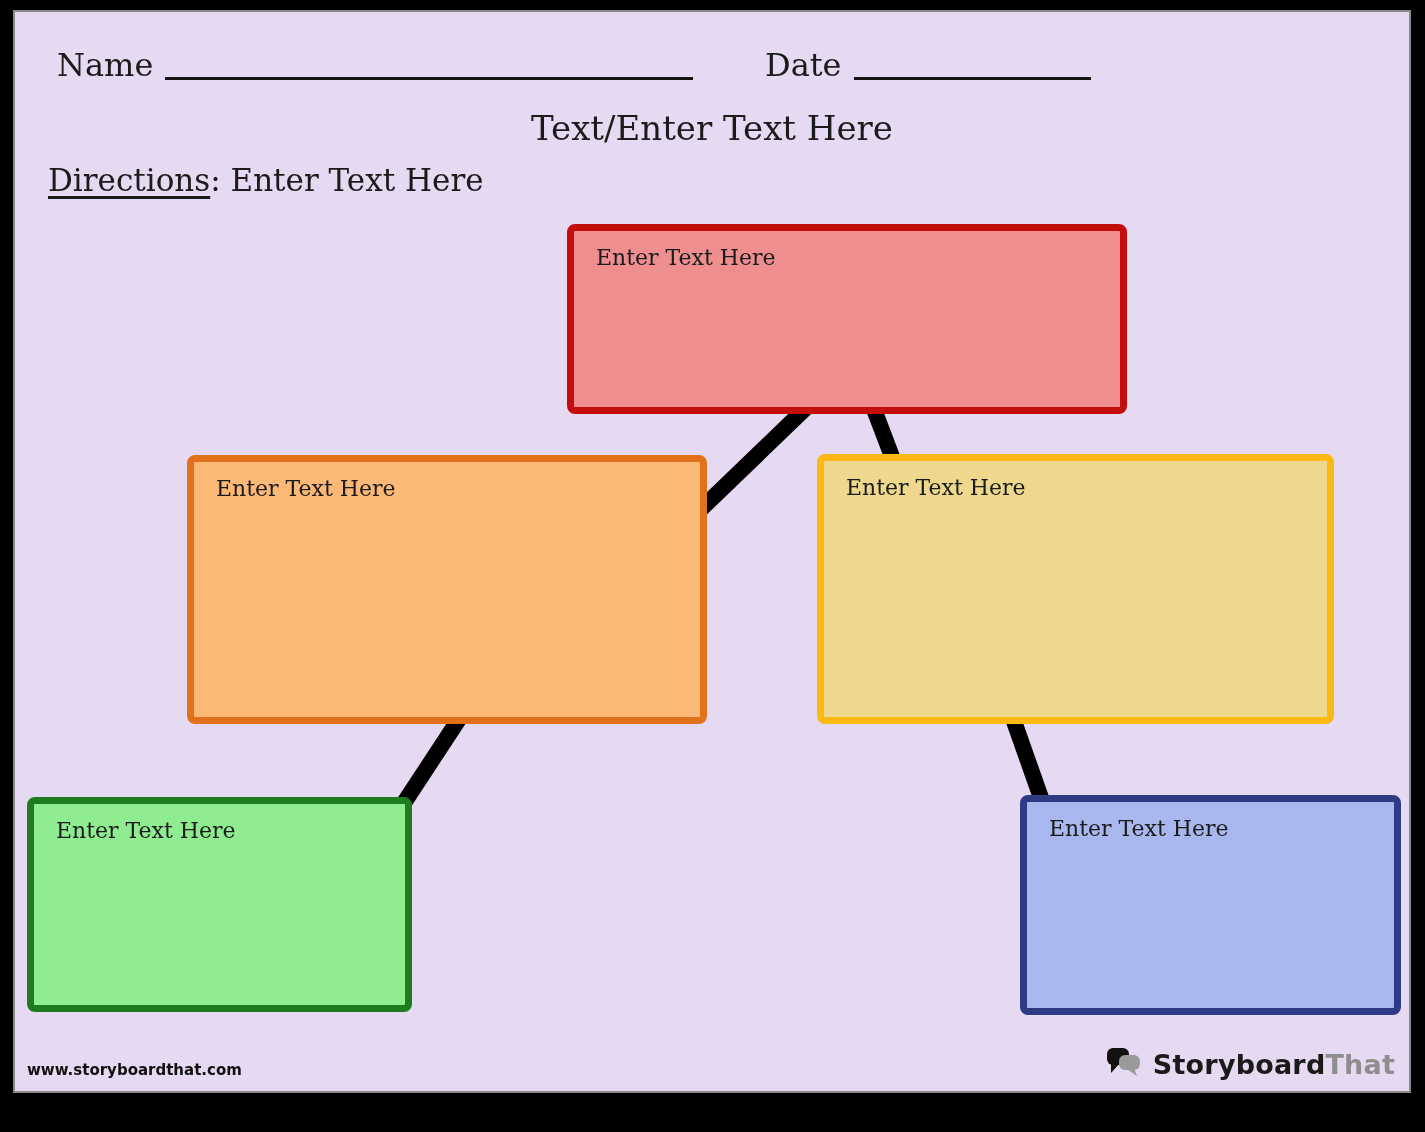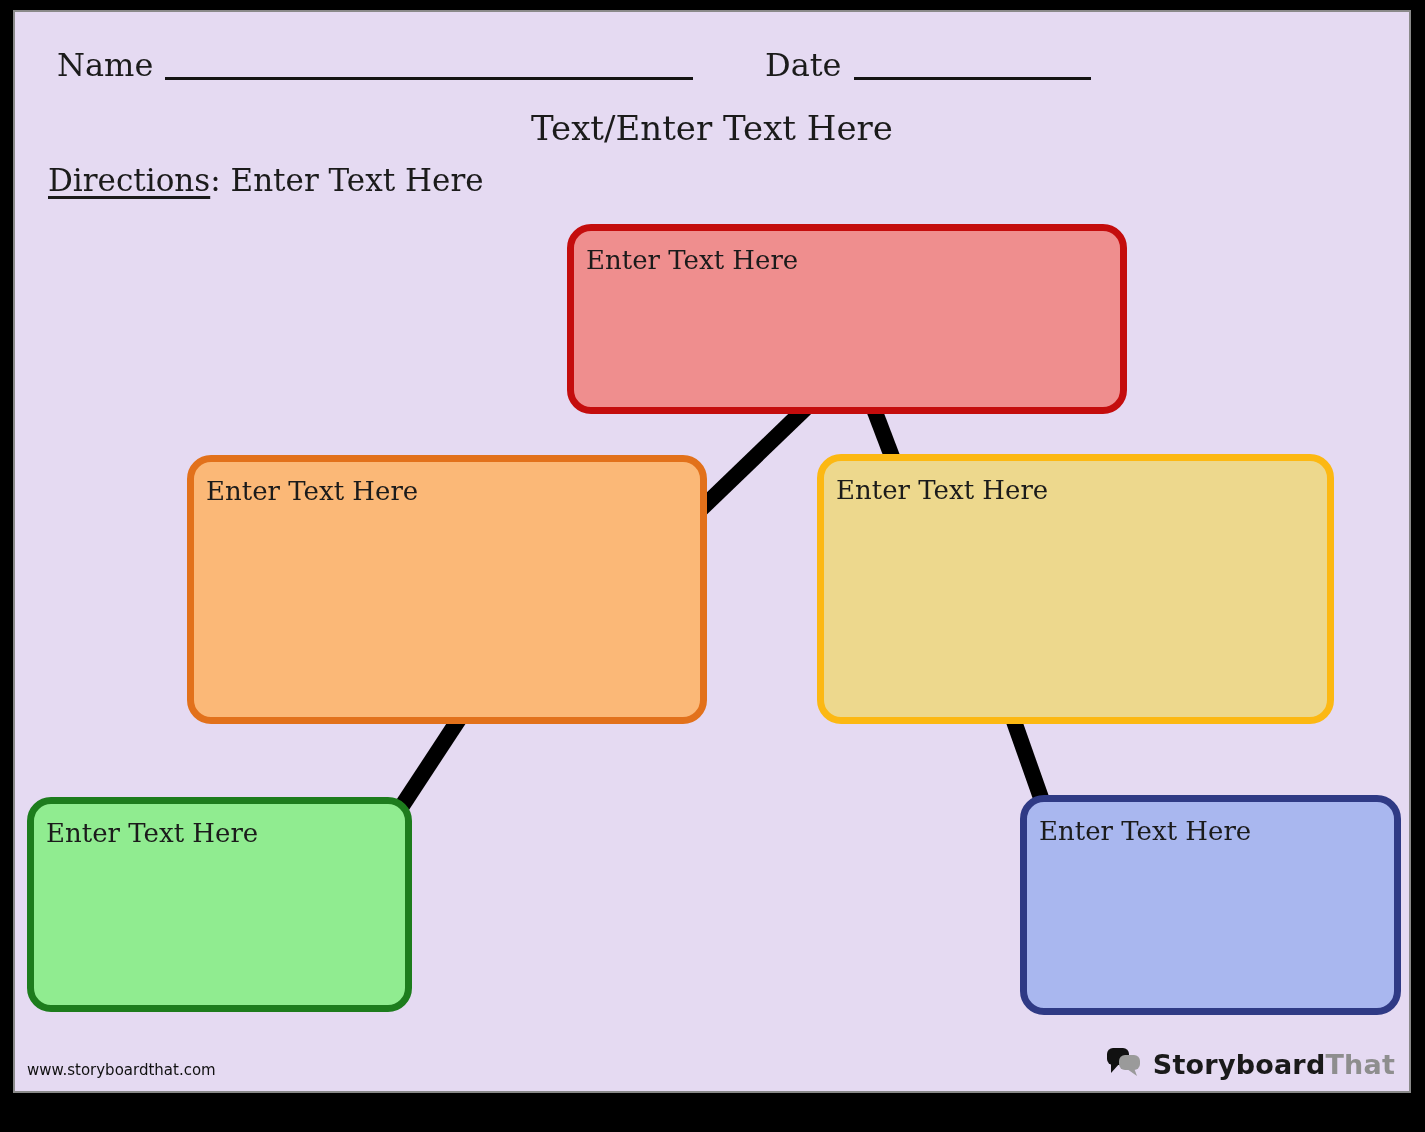--- a/index.html
+++ b/index.html
@@ -31,35 +31,35 @@
     text-align:center;font-size:34px;
   }
   .directions{position:absolute;left:33px;top:150px;font-size:31px;}
   .directions .dir-label{text-decoration:underline;text-decoration-thickness:3px;text-underline-offset:5px;}
   
   .connectors{position:absolute;left:0;top:0;width:1394px;height:1079px;z-index:1;}
   
   .node{
     position:absolute;z-index:2;
     border:7px solid #000;
-    border-radius:24px;
+    border-radius:8px;
     box-sizing:border-box;
-    font-size:26px;
-    padding:14px 12px;
+    font-size:22px;
+    padding:14px 22px;
   }
   .node-0{left:552px;top:212px;width:560px;height:190px;}
   .node-1{left:172px;top:443px;width:520px;height:269px;}
   .node-2{left:802px;top:442px;width:517px;height:270px;}
   .node-3{left:12px; top:785px;width:385px;height:215px;}
   .node-4{left:1005px;top:783px;width:381px;height:220px;}
   
   .site-url{
     position:absolute;left:12px;bottom:12px;
     font-family:"DejaVu Sans", sans-serif;
-    font-weight:normal;font-size:15px;color:#111;
+    font-weight:bold;font-size:15px;color:#111;
   }
   .logo{
     position:absolute;right:14px;bottom:8px;
     display:flex;align-items:center;gap:9px;
     font-family:"DejaVu Sans", sans-serif;
     font-size:27px;font-weight:600;
   }
   .logo-text{white-space:nowrap;letter-spacing:0.2px;}
   .logo-primary{color:#1a1a1a;}
   .logo-secondary{color:#8e8e8e;}

